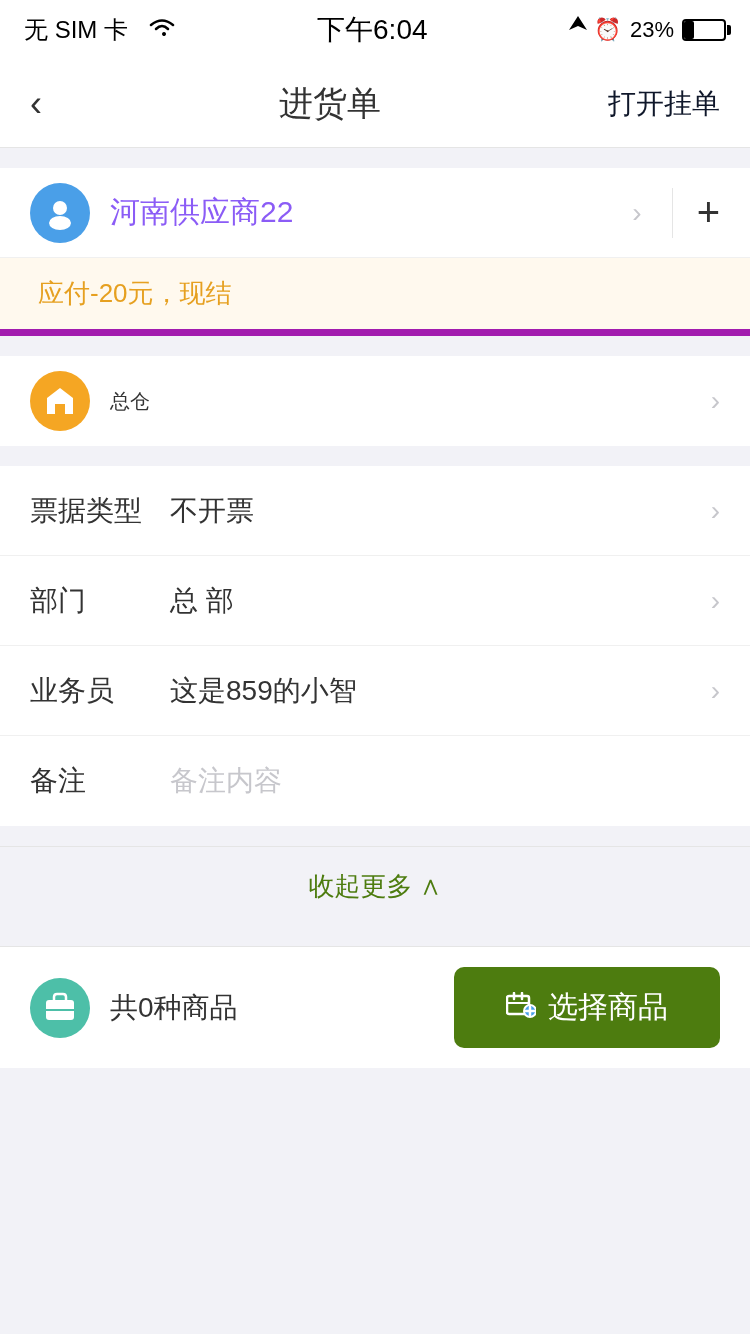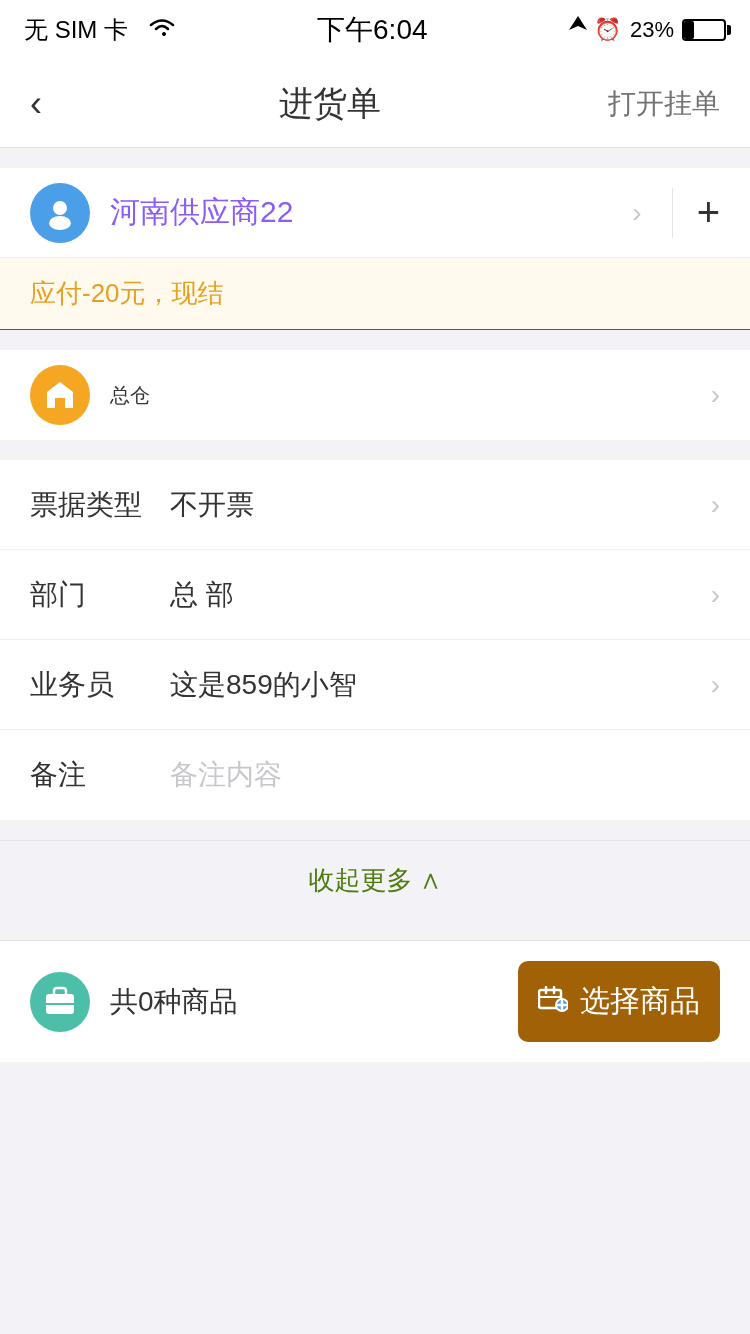--- a/index.html
+++ b/index.html
@@ -72,21 +72,21 @@
       cursor: pointer;
       padding: 10px 10px 10px 0;
     }
     .nav-title {
       font-size: 34px;
       font-weight: 400;
       color: #333;
     }
     .nav-action {
       font-size: 28px;
-      color: #737373;
+      color: #0f172a;
       cursor: pointer;
     }
 
     
     .section-gap {
       height: 20px;
       background: #f2f2f7;
     }
 
     
@@ -135,24 +135,24 @@
     .vertical-divider {
       width: 1px;
       height: 50px;
       background: #e5e5e5;
       margin-right: 24px;
     }
 
     
     .notice-banner {
       background: #fff9ee;
-      padding: 18px 30px;
+      padding: 18px 38px;
       font-size: 26px;
       color: #e6a020;
-      border-bottom: 1px solid #a21caf;
+      border-bottom: 7px solid #a21caf;
     }
 
     
     .warehouse-row {
       background: #fff;
       display: flex;
       align-items: center;
       padding: 0 30px;
       height: 90px;
       margin-top: 20px;
@@ -244,25 +244,25 @@
       justify-content: center;
       margin-right: 20px;
       flex-shrink: 0;
     }
     .product-count {
       flex: 1;
       font-size: 28px;
       color: #333;
     }
     .select-btn {
-      background: #a16207;
+      background: #4d7c0f;
       color: #fff;
       border: none;
       border-radius: 10px;
-      padding: 20px 20px;
+      padding: 20px 52px;
       font-size: 30px;
       cursor: pointer;
       display: flex;
       align-items: center;
       gap: 12px;
     }
     .select-btn-icon {
       font-size: 30px;
     }
   </style>

